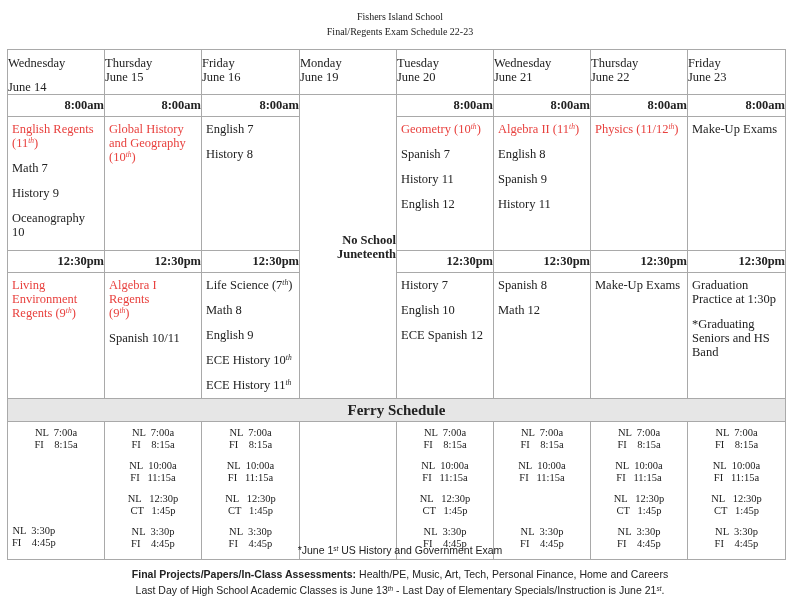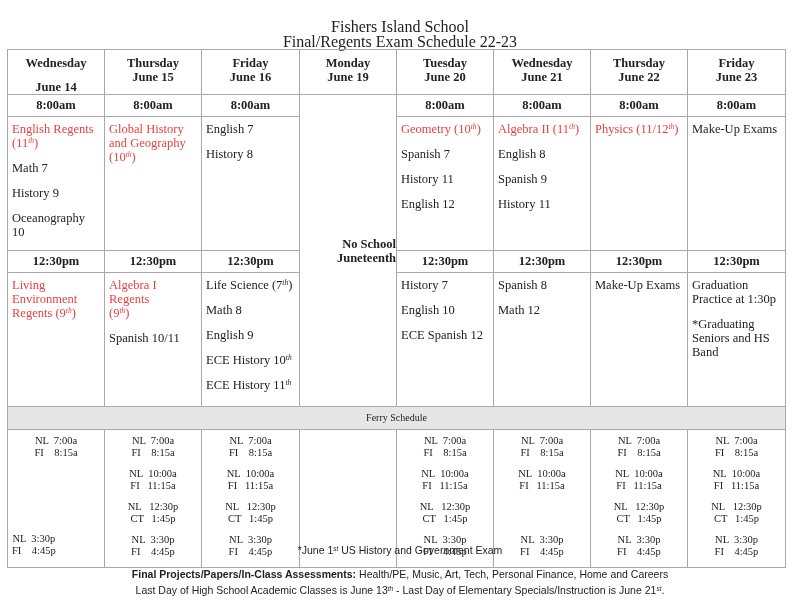--- a/index.html
+++ b/index.html
@@ -1,35 +1,35 @@
 <!DOCTYPE html>
 <html><head>
 <meta charset="utf-8">
 <style>
   html, body { margin: 0; padding: 0; background: #ffffff; }
   body { width: 800px; height: 612px; position: relative; overflow: hidden;
          font-family: "Liberation Serif", "DejaVu Serif", serif; color: #222; }
-  .title { position: absolute; top: 19px; left: 0; width: 800px; text-align: center;
-           font-size: 16px; line-height: 15px; color: #222; }
+  .title { position: absolute; top: 9px; left: 0; width: 800px; text-align: center;
+           font-size: 10px; line-height: 15px; color: #222; }
   table.sched { position: absolute; left: 7px; top: 49px; border-collapse: collapse;
                 table-layout: fixed; width: 778px; }
   table.sched td { border: 1px solid #a9a9a9; vertical-align: top; padding: 0; }
-  .dayhead { height: 43px; text-align: center; font-weight: bold; font-size: 12.5px;
+  .dayhead { height: 43px; text-align: left; font-weight: normal; font-size: 12.5px;
              line-height: 14px; vertical-align: top; }
   .dayhead .inner { padding-top: 6px; }
   .dayhead .gap { height: 10px; }
-  .time { height: 21px; text-align: center; font-weight: bold; font-size: 12.5px;
+  .time { height: 21px; text-align: right; font-weight: bold; font-size: 12.5px;
           line-height: 21px; vertical-align: middle !important; }
   .content { font-size: 12.5px; line-height: 14px; padding: 5px 4px 0 4px !important; }
   .content .item { margin-bottom: 11px; }
   .red { color: #e8413e; }
   sup { font-size: 7.5px; line-height: 0; vertical-align: 4px; font-style: italic; }
   .noschool { text-align: right; vertical-align: middle !important; font-weight: bold;
               font-size: 12.5px; line-height: 14px; }
-  .ferryhead { background: #e6e6e6; text-align: center; font-weight: normal; font-size: 10px;
+  .ferryhead { background: #e6e6e6; text-align: center; font-weight: bold; font-size: 15px;
                height: 22px; line-height: 22px; vertical-align: middle !important; margin-left: 41px; }
   .ferry { font-size: 10.5px; line-height: 12px; padding: 5px 4px 0 4px !important; height: 124px; position: relative; text-align: center; }
   .ferry .pair { margin-bottom: 9px; }
   .ferry .pair .l { white-space: pre; }
   .ferry .bottom { position: absolute; left: 4px; bottom: 7px; }
   .ferry .bottom .l { white-space: pre; }
   .foot { position: absolute; left: 0; width: 800px; text-align: center;
           font-family: "Liberation Sans", "DejaVu Sans", sans-serif; font-size: 10.5px; color: #222; }
   .foot1 { top: 544px; }
   .foot2 { top: 568px; }
@@ -198,21 +198,21 @@
     </td>
     <td class="content">
       <div class="item">
         <span>Life Science (7</span><sup>th</sup><span>)</span>
       </div>
       <div class="item">Math 8</div>
       <div class="item">English 9</div>
       <div class="item">
         <span>ECE History 10</span><sup>th</sup>
       </div>
-      <div class="item" style="margin-bottom:14px">
+      <div class="item" style="margin-bottom:6px">
         <span>ECE History 11</span><sup>th</sup>
       </div>
     </td>
     <td class="content">
       <div class="item">History 7</div>
       <div class="item">English 10</div>
       <div class="item">ECE Spanish 12</div>
     </td>
     <td class="content">
       <div class="item">Spanish 8</div>

